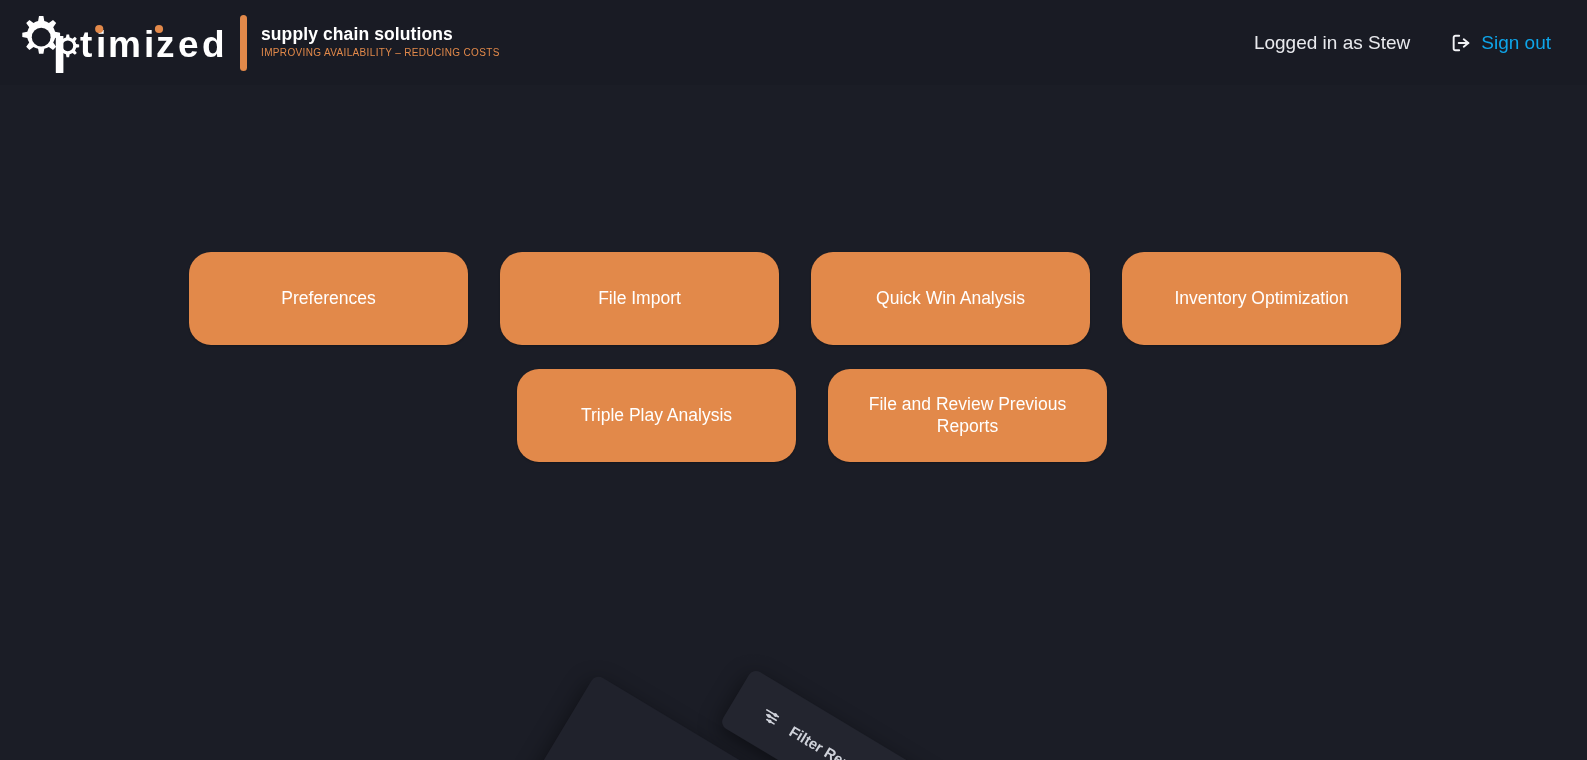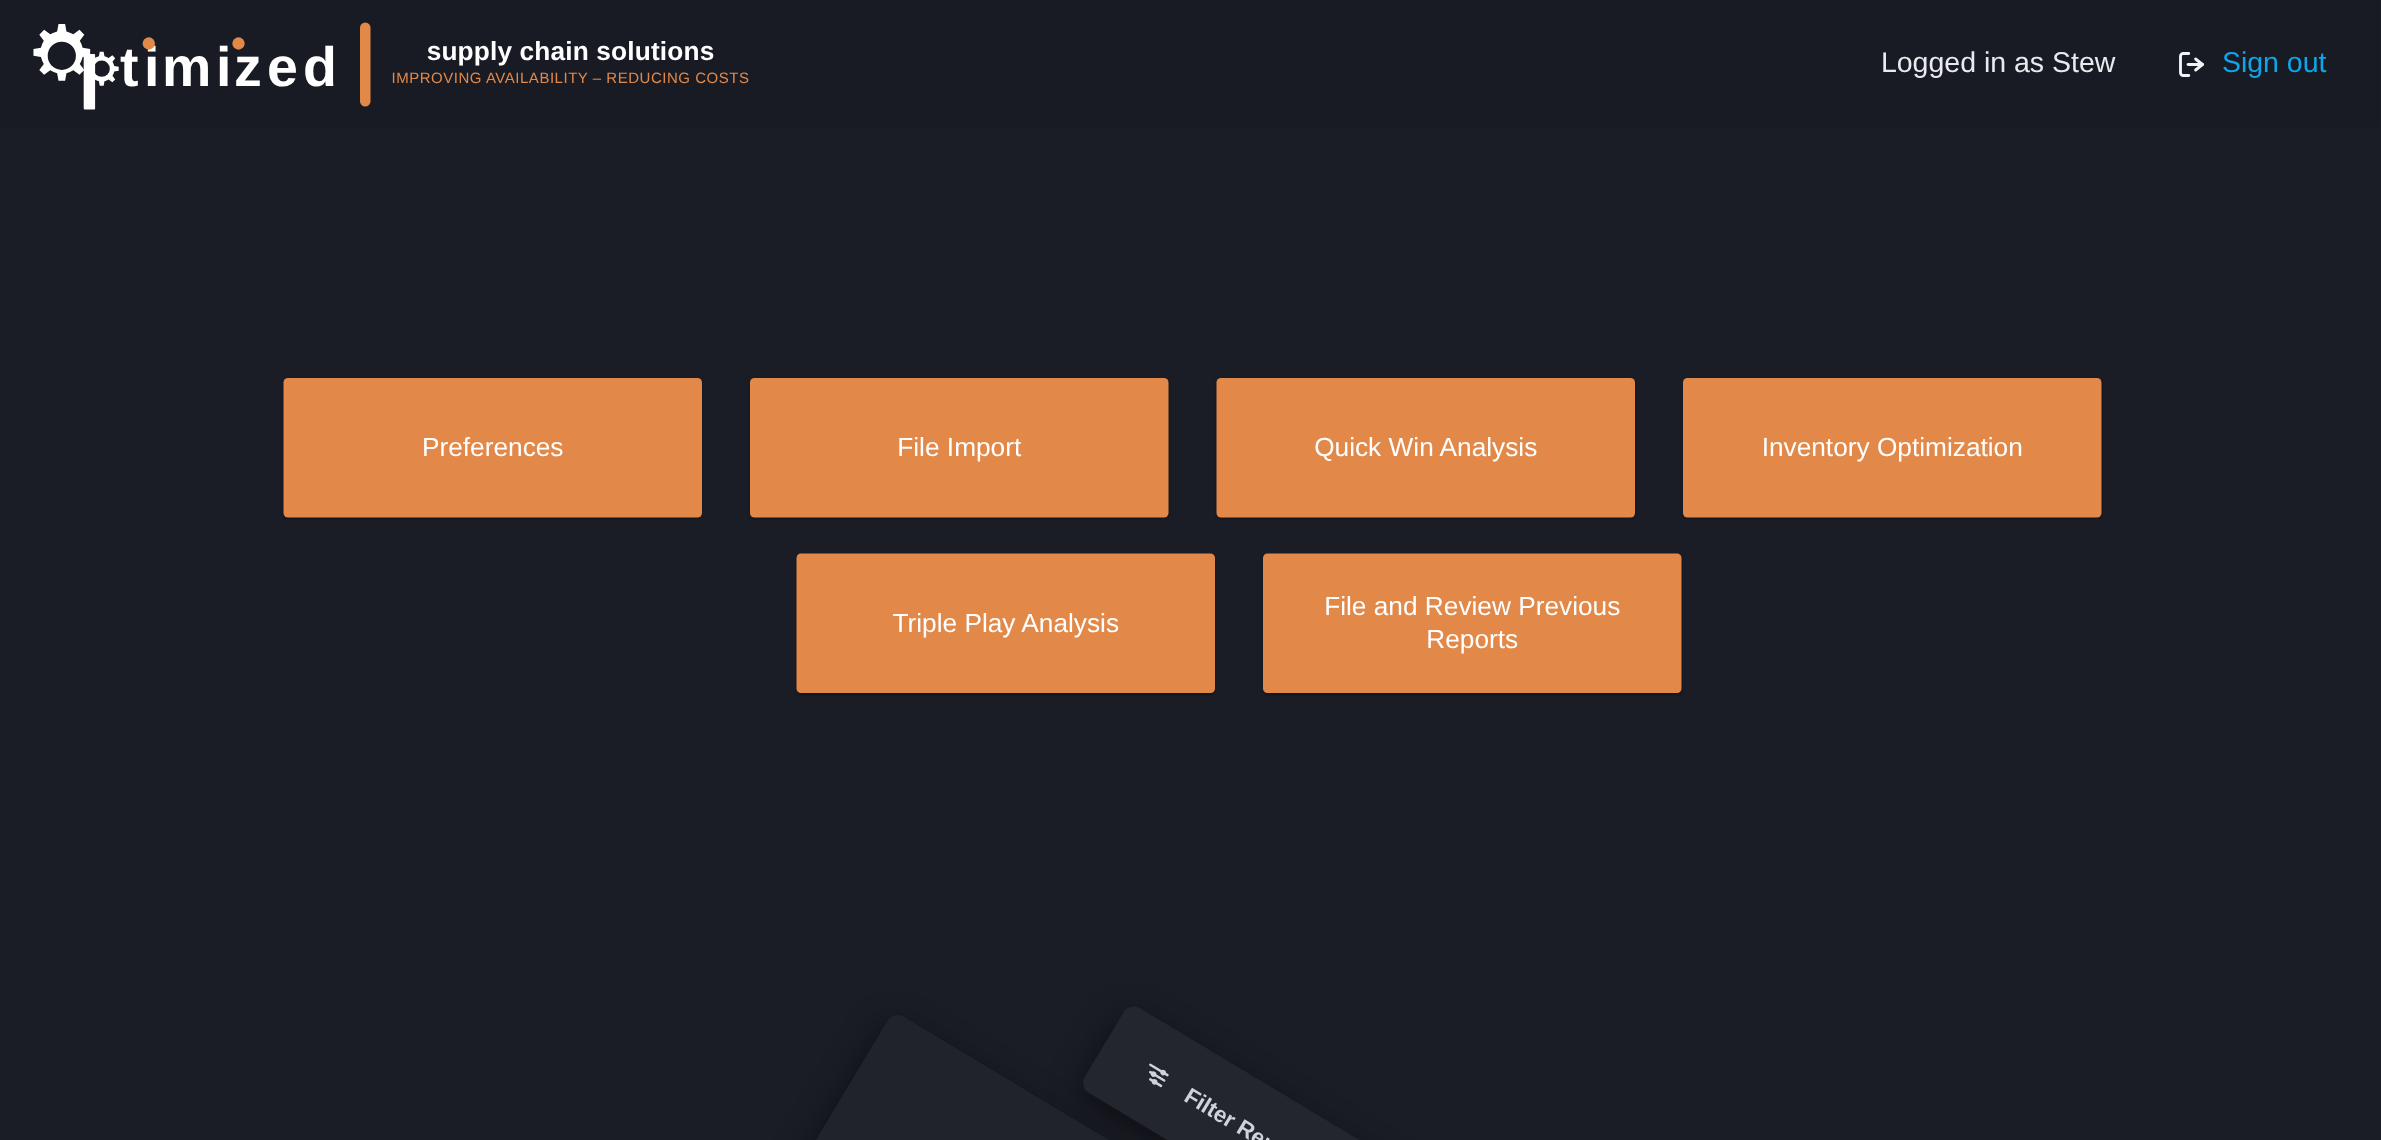--- a/index.html
+++ b/index.html
@@ -54,21 +54,20 @@
     margin-right: 14px;
     align-self: center;
     flex: none;
   }
 
   .brand-text {
     display: flex;
     flex-direction: column;
     justify-content: center;
     padding-bottom: 2px;
-    align-items: center;
   }
 
   .brand-line1 {
     font-size: 17.5px;
     font-weight: bold;
     color: #ffffff;
     letter-spacing: .1px;
     line-height: 1.15;
     white-space: nowrap;
   }
@@ -114,28 +113,28 @@
     height: 675px;
   }
 
   .btn-row {
     position: absolute;
     display: flex;
     gap: 32px;
   }
 
   .row-1 { top: 167px; left: 189px; }
-  .row-2 { top: 284px; left: 499px; padding-left: 32px; }
+  .row-2 { top: 284px; left: 485px; padding-left: 32px; }
 
   .tile {
     width: 279px;
     height: 93px;
     background: #e2894a;
     border: none;
-    border-radius: 3px;
+    border-radius: 22px;
     color: #ffffff;
     font-family: "Liberation Sans", sans-serif;
     font-size: 17.5px;
     font-weight: normal;
     line-height: 1.25;
     display: flex;
     align-items: center;
     justify-content: center;
     text-align: center;
     padding: 6px 14px;

